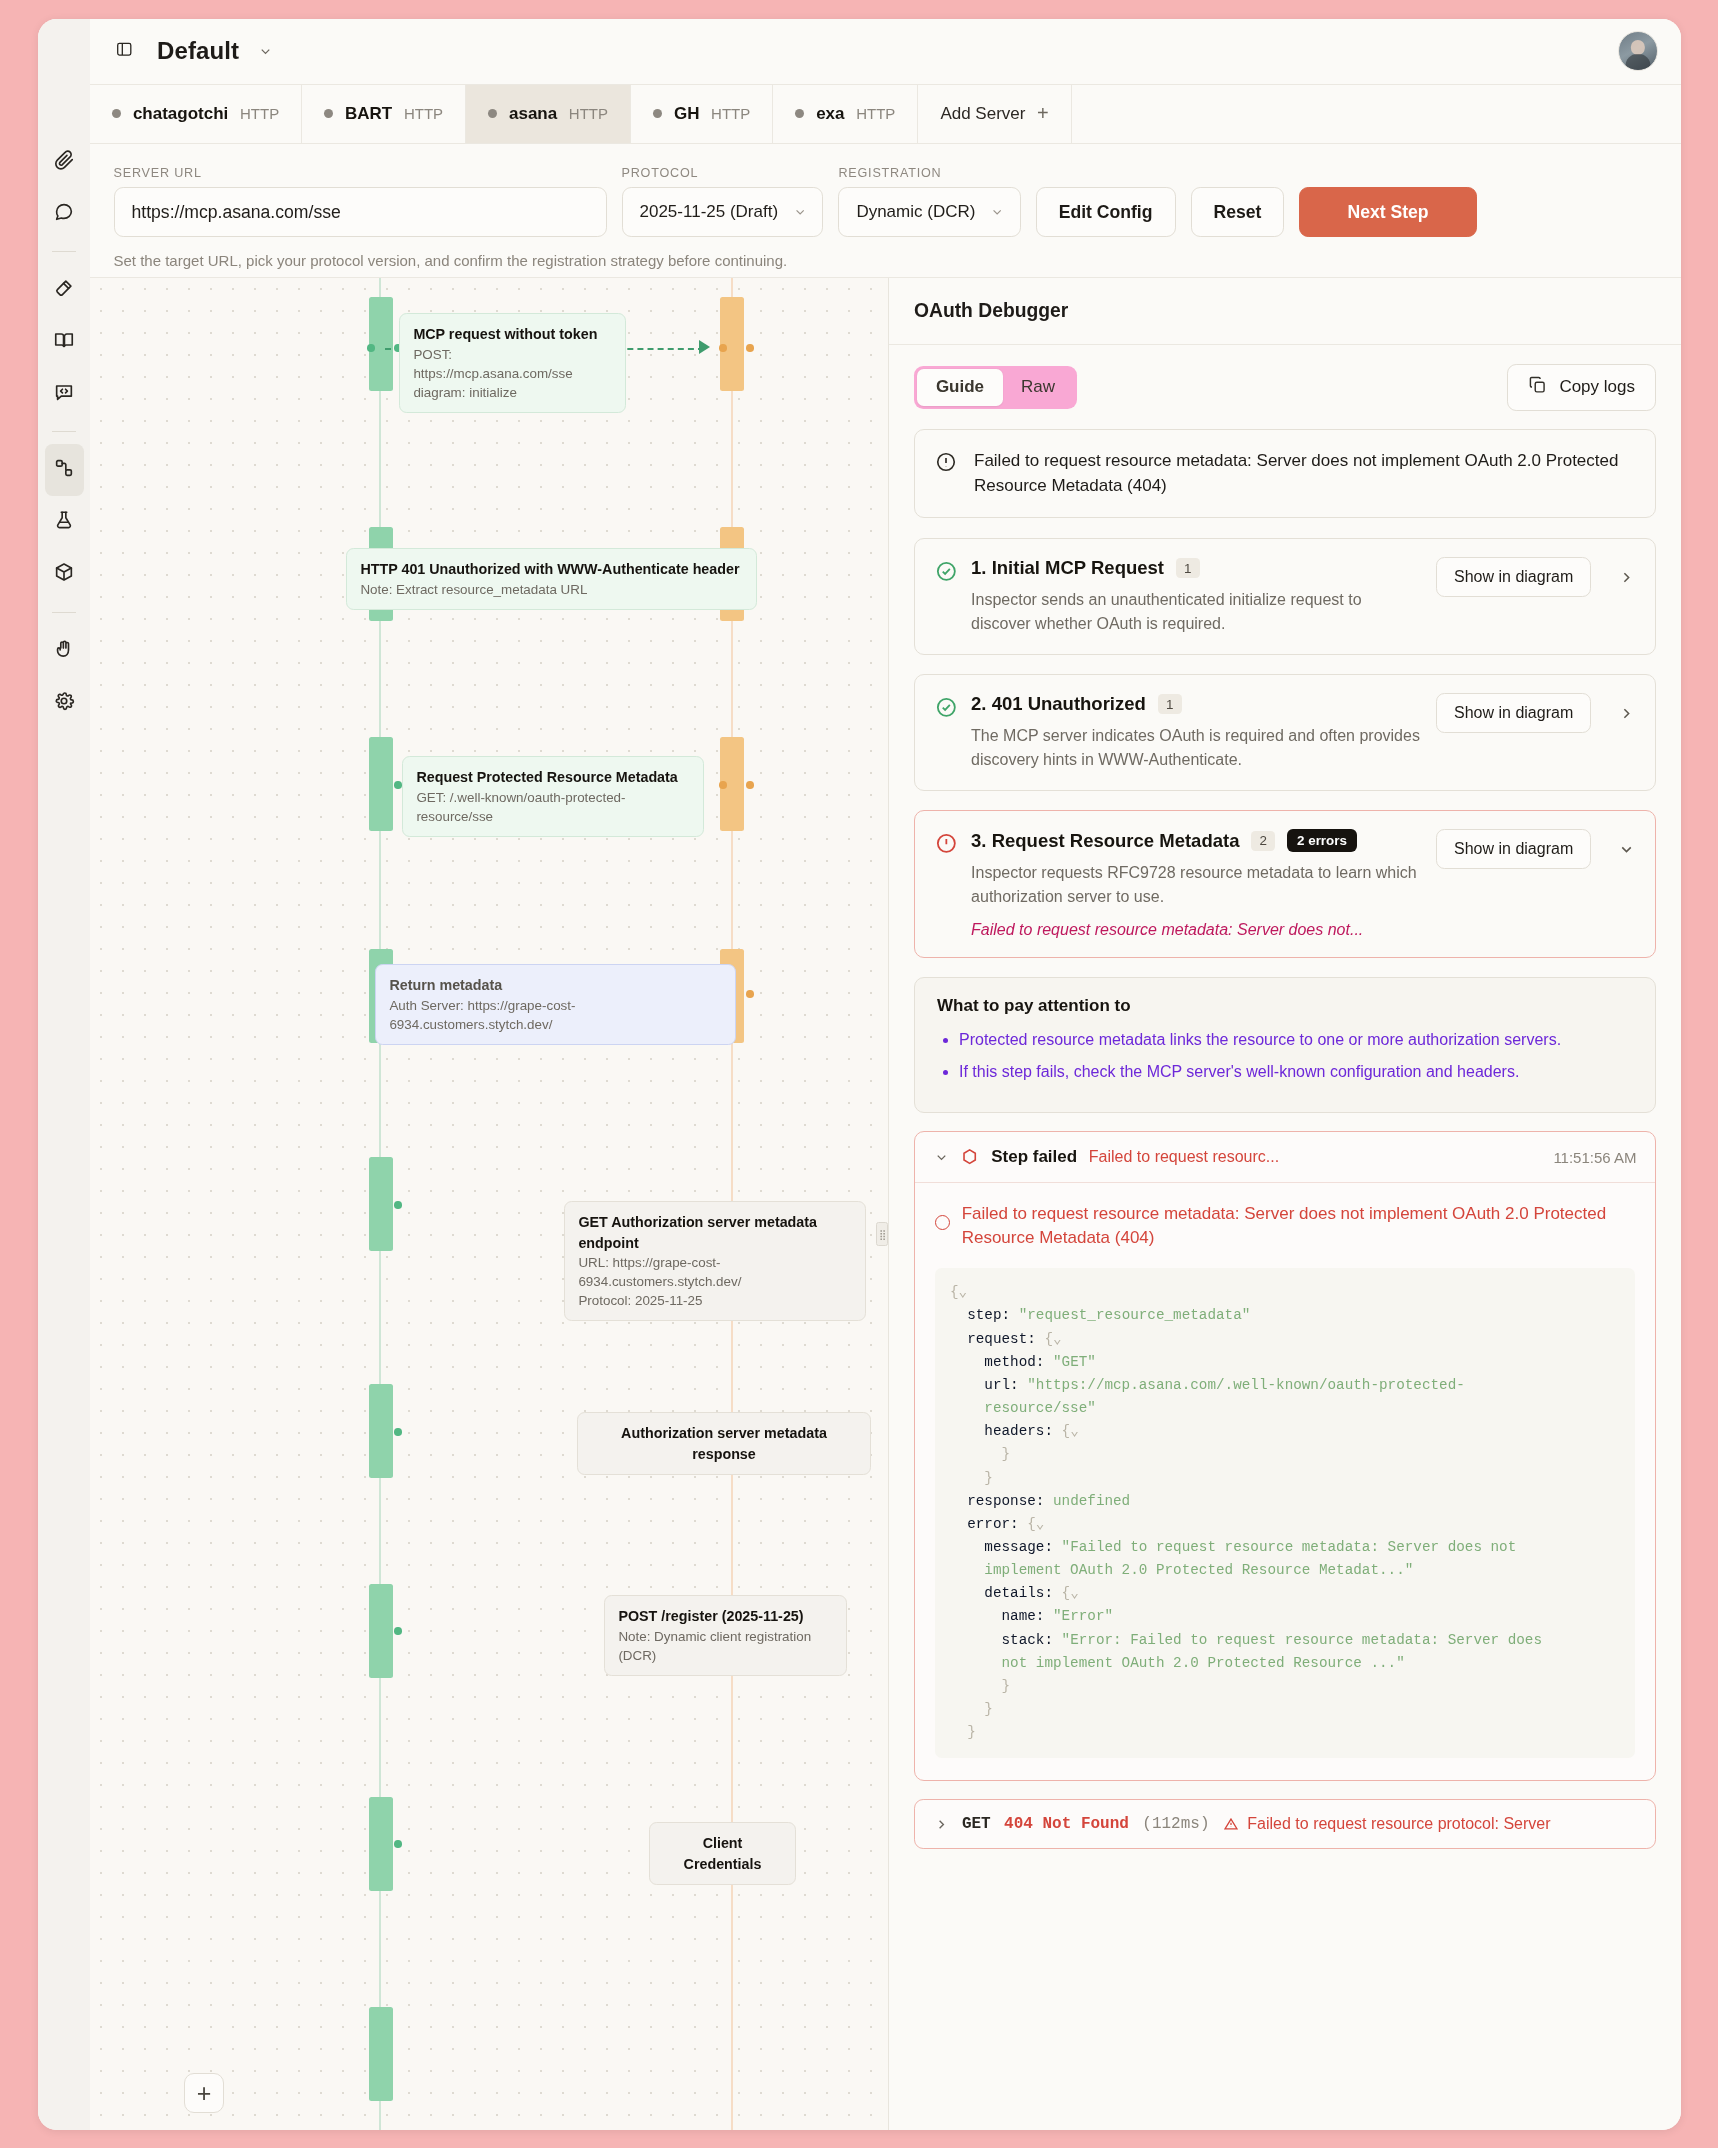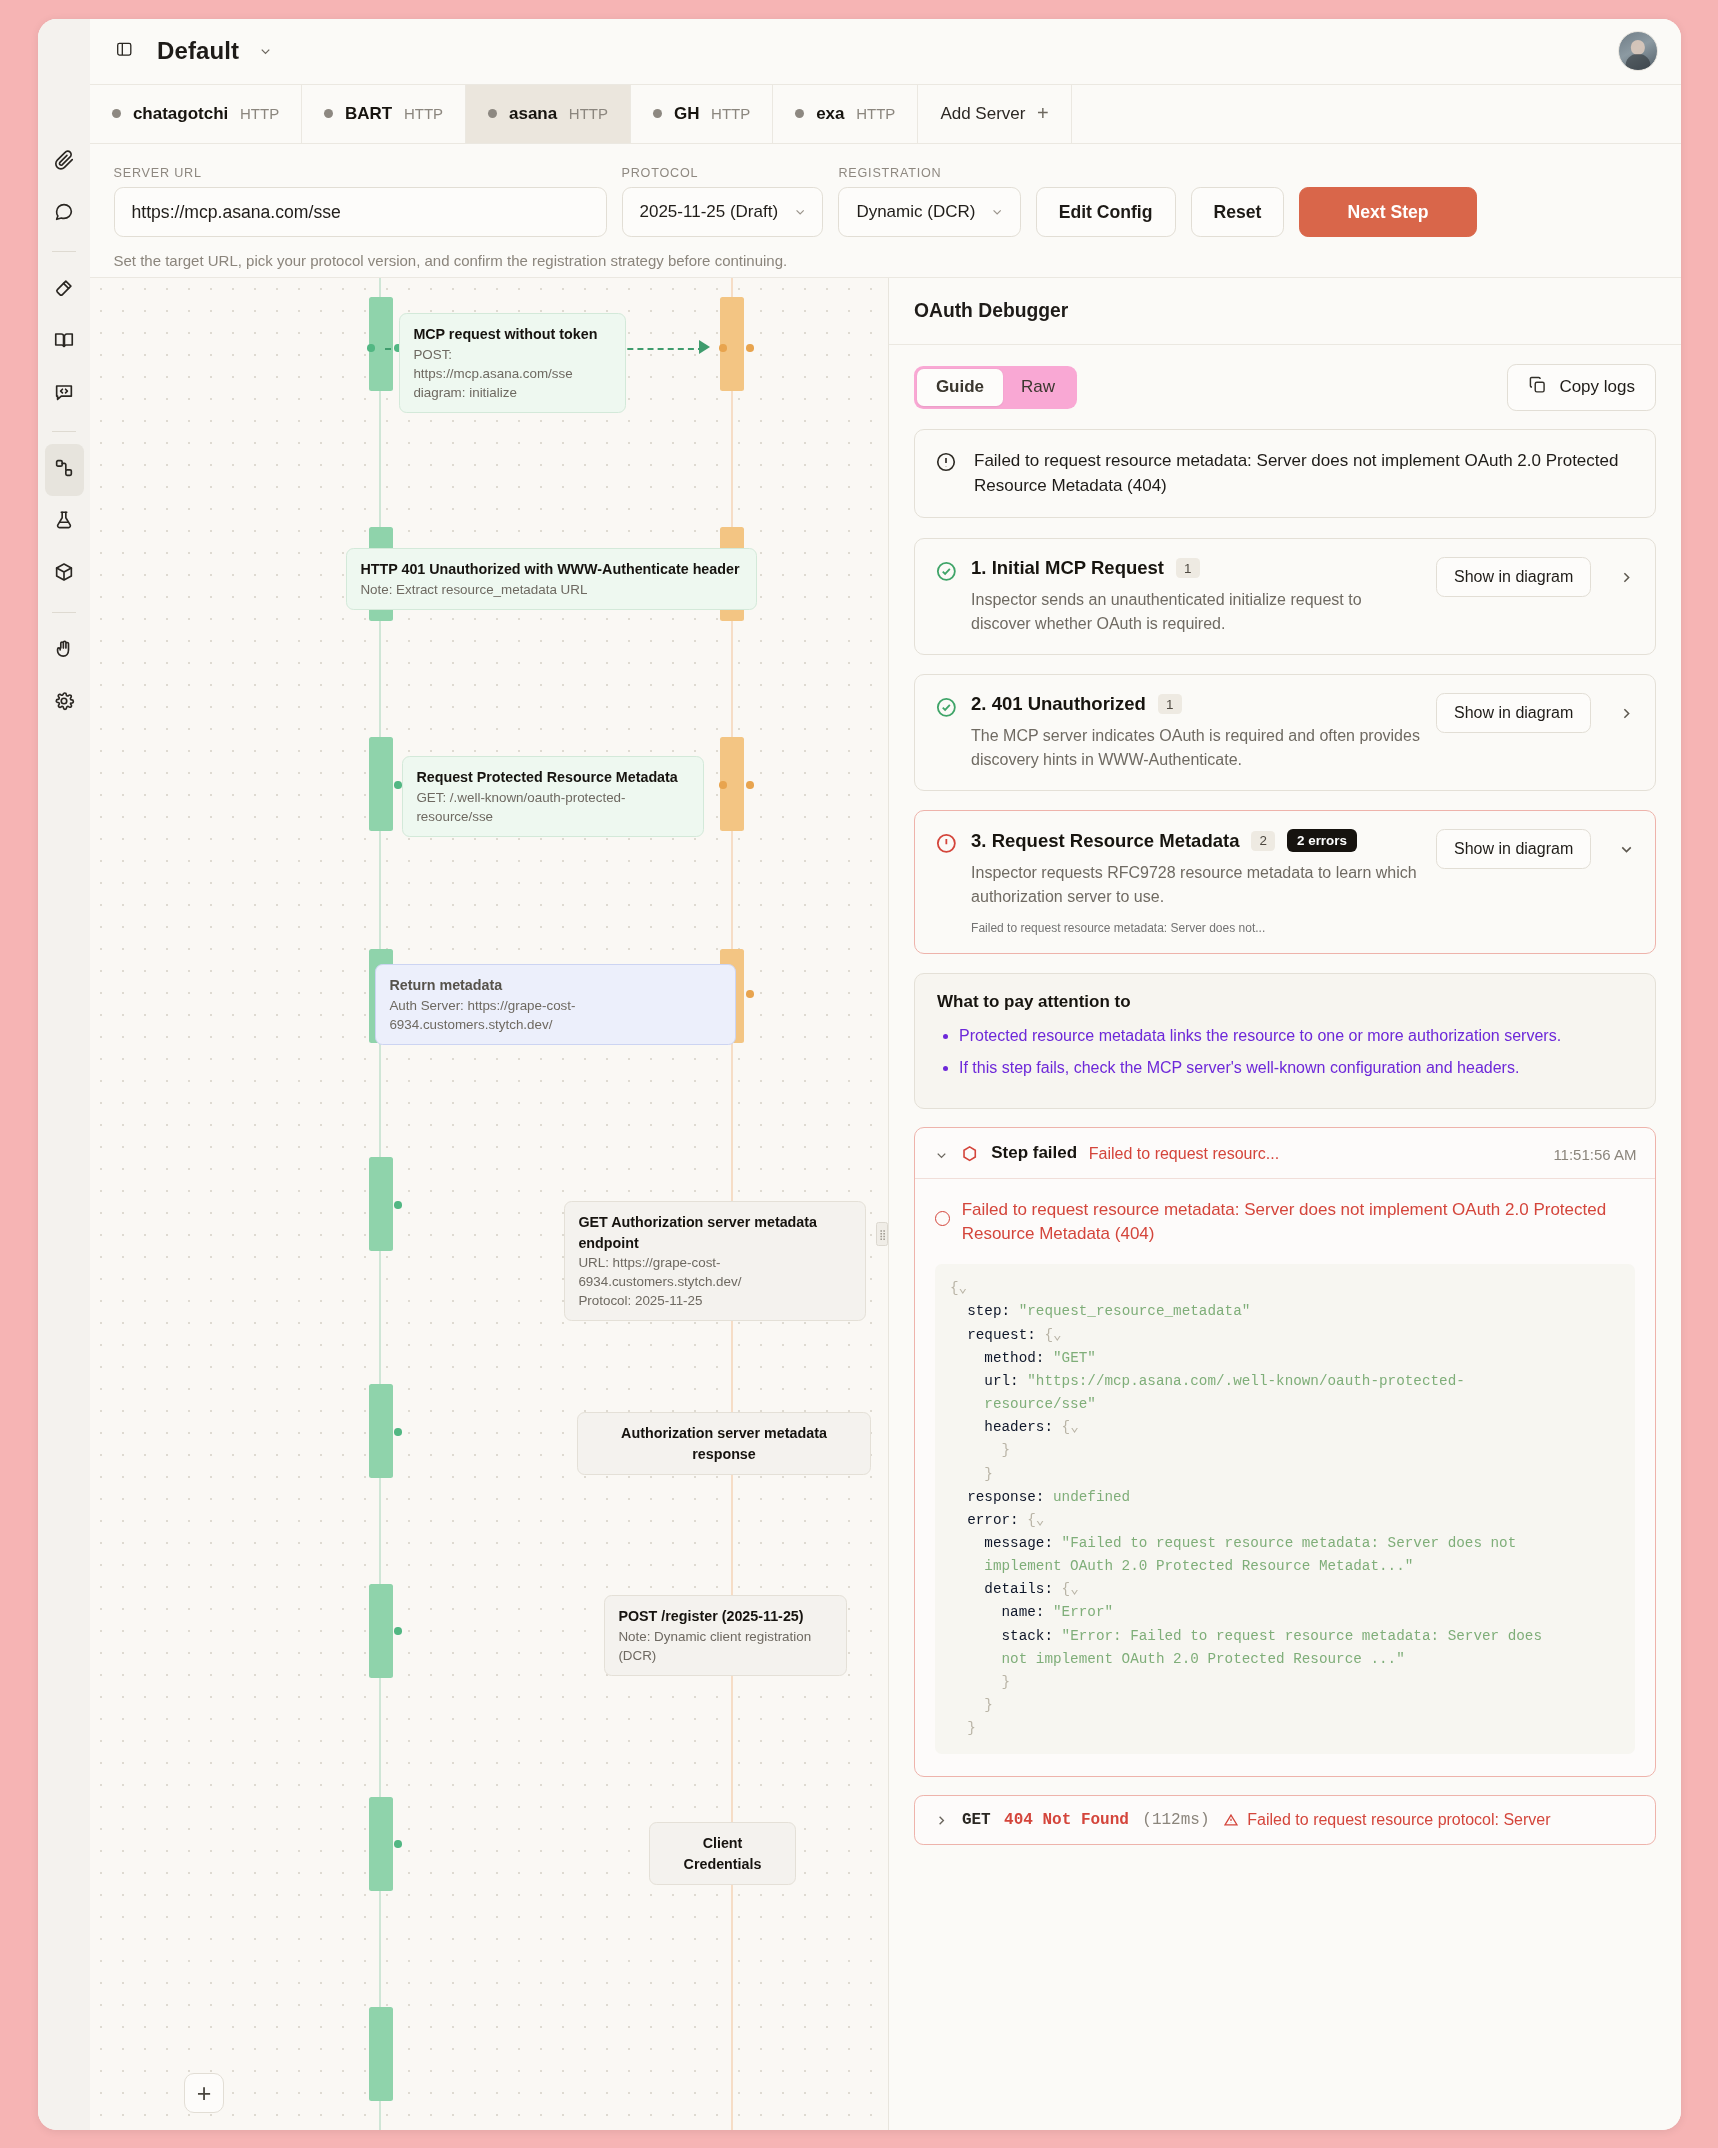--- a/index.html
+++ b/index.html
@@ -202,37 +202,37 @@
   .step-ico { width:22.7px;height:22.7px;flex:0 0 22.7px;margin-top:2.5px; }
   .step-ico svg { width:22.7px;height:22.7px;fill:none;stroke-width:1.9; }
   .step-ok svg { stroke:#3fa468; }
   .step-bad svg { stroke:#d4453b; }
   .step-main { flex:1; min-width:0; }
   .step-title-row { display:flex; align-items:center; gap:11.7px; flex-wrap:wrap; }
   .step-title { font-size: 18.5px; font-weight:700; color:#17140f; }
   .count-badge { background:#eeeae2; color:#4d4840; font-size:13.4px; border-radius:4.2px; padding:2.5px 8.4px; }
   .err-badge { background:#16130f; color:#fff; font-size:13.4px; border-radius:5.9px; padding:4.2px 10px; font-weight:700;}
   .step-desc { color:#6f6a62; font-size:16px; line-height:1.5; margin-top:8.4px; max-width:621px;}
-  .step-err { color:#737373; font-size:12px; margin-top:11.7px; }
+  .step-err { color:#be185d; font-size:16px; margin-top:11.7px;font-style:italic; }
   .show-btn {
     border:0.8px solid #e2ded5; background:#fdfcfa; border-radius:8.4px;
     padding: 10px 17px; font-size:16px; color:#1f1c18; white-space:nowrap;
   }
   .chev { width:17px;height:17px;stroke:#5d584f;fill:none;stroke-width:2.2;margin-left:13.4px;margin-top:11.7px;flex:0 0 17px;}
 
   .attn {
     border:0.8px solid #e4e0d7; background:#f7f5f0; border-radius:10px;
     padding: 18.5px 22px; margin: 3.4px 0 18.5px 0;
   }
   .attn h4 { font-size:17px; font-weight:700; margin-bottom:11.7px; color:#17140f;}
   .attn ul { margin-left: 22px; }
   .attn li { color:#6d28d9; font-size:16px; line-height:1.52; margin-bottom:8.4px; }
 
   .failbox { border:0.8px solid #eeb3ab; border-radius:10px; background:#fdfbfa; overflow:hidden; margin-bottom: 18.5px;}
-  .failbox-head { display:flex; align-items:flex-end; gap:11.7px; padding: 15px 18.5px; border-bottom:0.8px solid #f1ded9;}
+  .failbox-head { display:flex; align-items:center; gap:11.7px; padding: 15px 18.5px; border-bottom:0.8px solid #f1ded9;}
   .failbox-head .cv { width:15px;height:15px;stroke:#6b665e;fill:none;stroke-width:2.2;}
   .hexring { width:19.3px;height:19.3px;flex:0 0 19.3px; }
   .hexring svg { width:19.3px;height:19.3px;stroke:#d4453b;fill:none;stroke-width:2; }
   .fb-label { font-size:17px; font-weight:700; color:#17140f; }
   .fb-sub { font-size:16px; color:#d4453b; }
   .fb-time { margin-left:auto; font-size:15px; color:#8b857c; }
   .fb-body { padding: 18.5px 20px 22px 20px; }
   .fb-msg { display:flex; gap:11.7px; align-items:flex-start; color:#d4453b; font-size:17px; line-height:1.45; }
   .fb-msg .ring { width:15px;height:15px;border:1.7px solid #d4453b;border-radius:50%;flex:0 0 15px;margin-top:13.4px;}
   .code {

